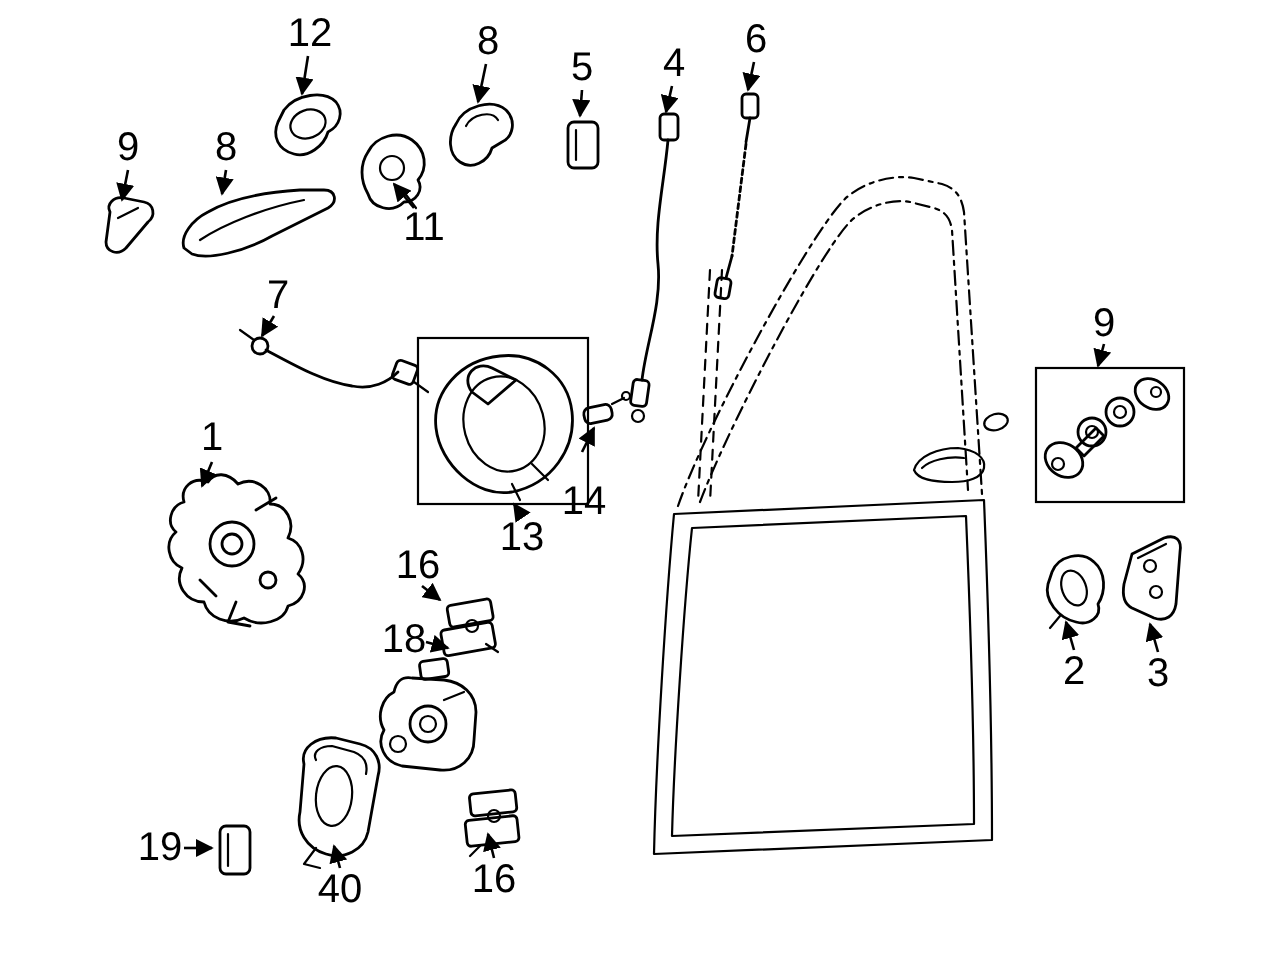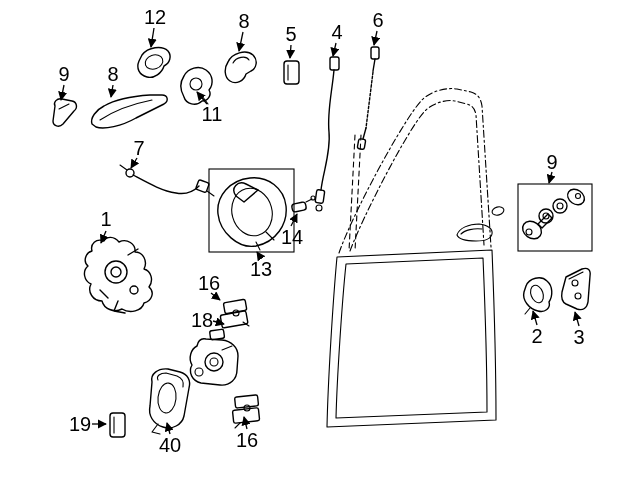--- a/index.html
+++ b/index.html
@@ -223,21 +223,21 @@
   <div class="callout" style="left:337px; top:32px">4</div>
   <div class="callout" style="left:291px; top:34px">5</div>
   <div class="callout" style="left:378px; top:20px">6</div>
   <div class="callout" style="left:139px; top:148px">7</div>
   <div class="callout" style="left:113px; top:74px">8</div>
   <div class="callout" style="left:64px;  top:74px">9</div>
   <div class="callout" style="left:155px; top:17px">12</div>
   <div class="callout" style="left:244px; top:21px">8</div>
   <div class="callout" style="left:212px; top:114px">11</div>
   <div class="callout" style="left:261px; top:269px">13</div>
-  <div class="callout" style="left:292px; top:237px">14</div>
+  <div class="callout" style="left:292px; top:251px">14</div>
   <div class="callout" style="left:552px; top:162px">9</div>
   <div class="callout" style="left:209px; top:283px">16</div>
   <div class="callout" style="left:247px; top:440px">16</div>
   <div class="callout" style="left:80px;  top:424px">19</div>
   <div class="callout" style="left:202px; top:320px">18</div>
   <div class="callout" style="left:170px; top:445px">40</div>
 
 </div>
 
 </body></html>

